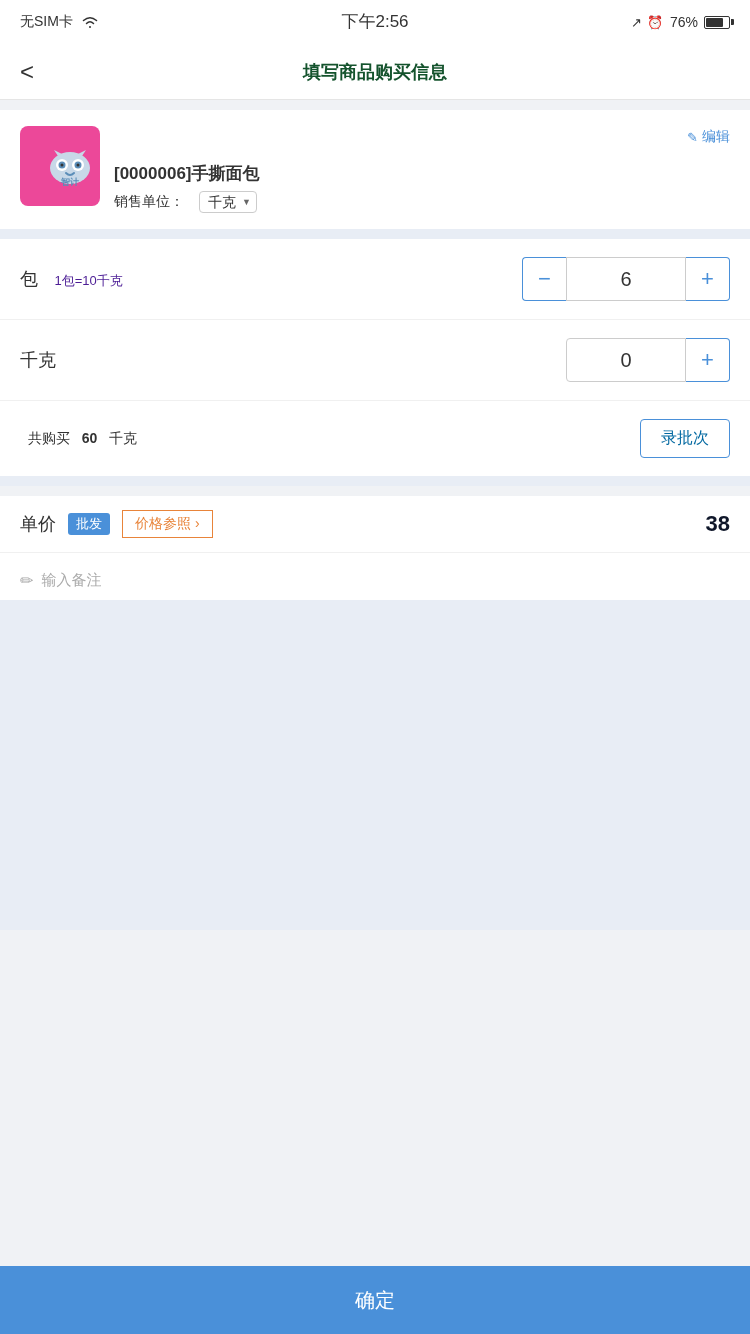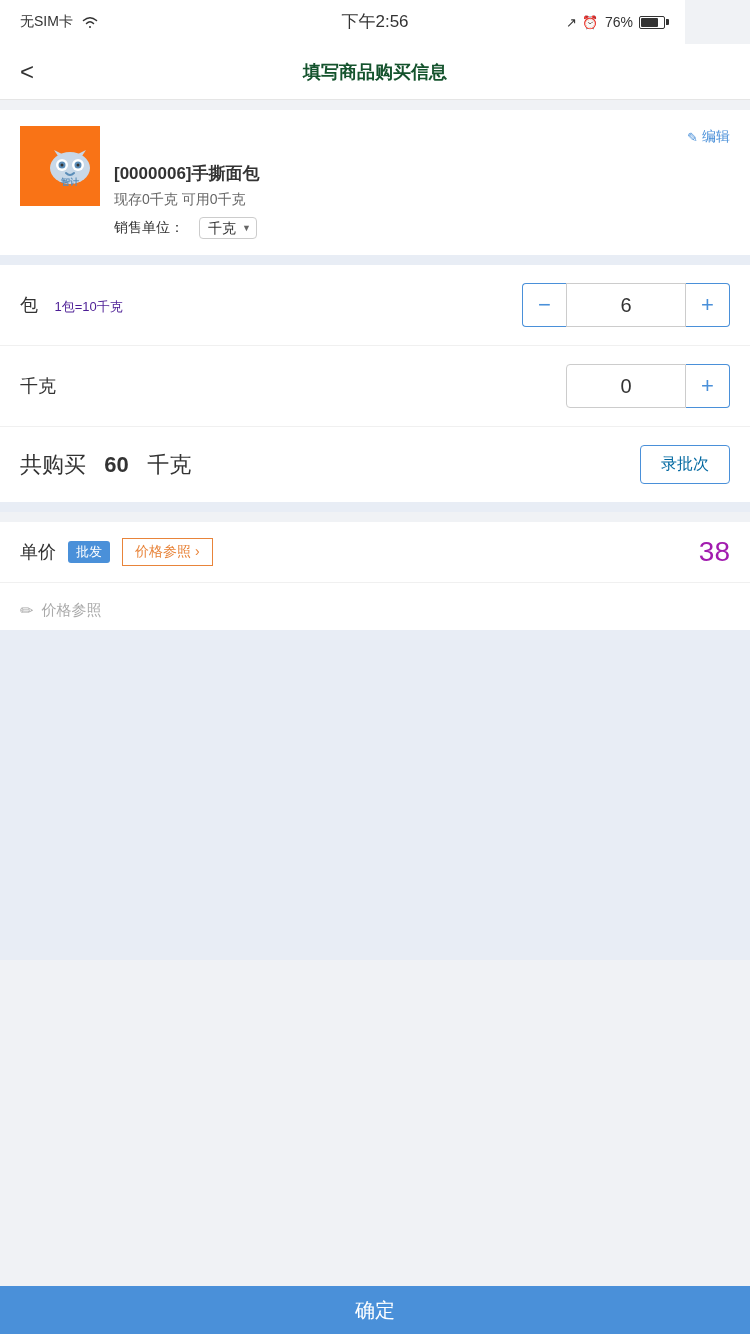--- a/index.html
+++ b/index.html
@@ -8,21 +8,21 @@
       width: 750px;
       min-height: 1334px;
       font-family: -apple-system, "PingFang SC", "Helvetica Neue", Arial, sans-serif;
       background: #f0f2f5;
       position: relative;
       overflow-x: hidden;
     }
 
     
     .status-bar {
-      width: 685px;
+      width: 750px;
       height: 44px;
       background: #fff;
       display: flex;
       align-items: center;
       justify-content: space-between;
       padding: 0 20px;
       font-size: 28px;
     }
     .status-left {
       display: flex;
@@ -106,22 +106,22 @@
       padding: 16px 20px;
       margin-top: 10px;
       display: flex;
       align-items: flex-start;
       gap: 14px;
       position: relative;
     }
     .product-image {
       width: 80px;
       height: 80px;
-      background: #f97316;
-      border-radius: 0;
+      background: #ec4899;
+      border-radius: 8px;
       display: flex;
       align-items: center;
       justify-content: center;
       flex-shrink: 0;
       padding-left: 19px;
     }
     .product-info {
       flex: 1;
     }
     .product-name {
@@ -246,22 +246,23 @@
 
     
     .total-row {
       background: #fff;
       display: flex;
       align-items: center;
       justify-content: space-between;
       padding: 18px 20px;
     }
     .total-text {
-      font-size: 22px;
-      color: #333;
+      font-size: 14px;
+      color: #333;
+      margin-left: 8px;
     }
     .batch-btn {
       border: 1.5px solid #4a90d9;
       color: #0369a1;
       background: #fff;
       border-radius: 4px;
       padding: 8px 20px;
       font-size: 16px;
       cursor: pointer;
     }
@@ -294,23 +295,23 @@
       border-radius: 0;
       padding: 4px 12px;
       font-size: 14px;
       display: flex;
       align-items: center;
       gap: 4px;
       cursor: pointer;
     }
     .price-value {
       margin-left: auto;
-      font-size: 28px;
-      color: #a21caf;
-      font-weight: 400;
+      font-size: 22px;
+      color: #0f172a;
+      font-weight: 700;
     }
 
     
     .amount-section {
       background: #fff;
       padding: 18px 20px 10px;
     }
     .amount-row {
       display: flex;
       align-items: center;
@@ -344,21 +345,21 @@
       height: 330px;
       background: #e8edf5;
     }
 
     
     .confirm-btn {
       position: fixed;
       bottom: 0;
       left: 0;
       width: 750px;
-      height: 48px;
+      height: 68px;
       background: #4a90d9;
       color: #fff;
       font-size: 20px;
       font-weight: 500;
       border: none;
       outline: none;
       cursor: pointer;
       display: flex;
       align-items: center;
       justify-content: center;
@@ -403,21 +404,20 @@
       <circle cx="17" cy="19" r="1.5" fill="#333"></circle>
       <circle cx="33" cy="19" r="1.5" fill="#333"></circle>
       <path d="M21 27 Q25 31 29 27" fill="none" stroke="#5b8db8" stroke-width="2" stroke-linecap="round"></path>
       <path d="M13 10 L9 4 L17 8" fill="#c8d8e8"></path>
       <path d="M37 10 L41 4 L33 8" fill="#c8d8e8"></path>
       <text x="25" y="39" text-anchor="middle" font-size="9" fill="#5b8db8" font-weight="bold">智计</text>
     </svg>
   </div>
   <div class="product-info">
     <div class="product-name">[0000006]手撕面包</div>
-    <div class="product-stock">现存0千克  可用0千克</div>
     <div class="product-unit-row">
       <span>销售单位：</span>
       <div class="unit-select-wrap">
         <select class="unit-select">
           <option>千克</option>
         </select>
       </div>
     </div>
   </div>
   <div class="edit-btn">
@@ -471,19 +471,19 @@
 <div class="price-section">
   <span class="price-label">单价</span>
   <span class="price-badge">批发</span>
   <button class="price-ref-btn">价格参照 ›</button>
   <span class="price-value">38</span>
 </div>
 
 <div class="amount-section">
   <div class="remark-row">
     <span class="pencil-icon">✏</span>
-    <span>价格参照</span>
+    <span>输入备注</span>
   </div>
 </div>
 
 <div class="bottom-area"></div>
 
 <button class="confirm-btn">确定</button>
 
 </body></html>

